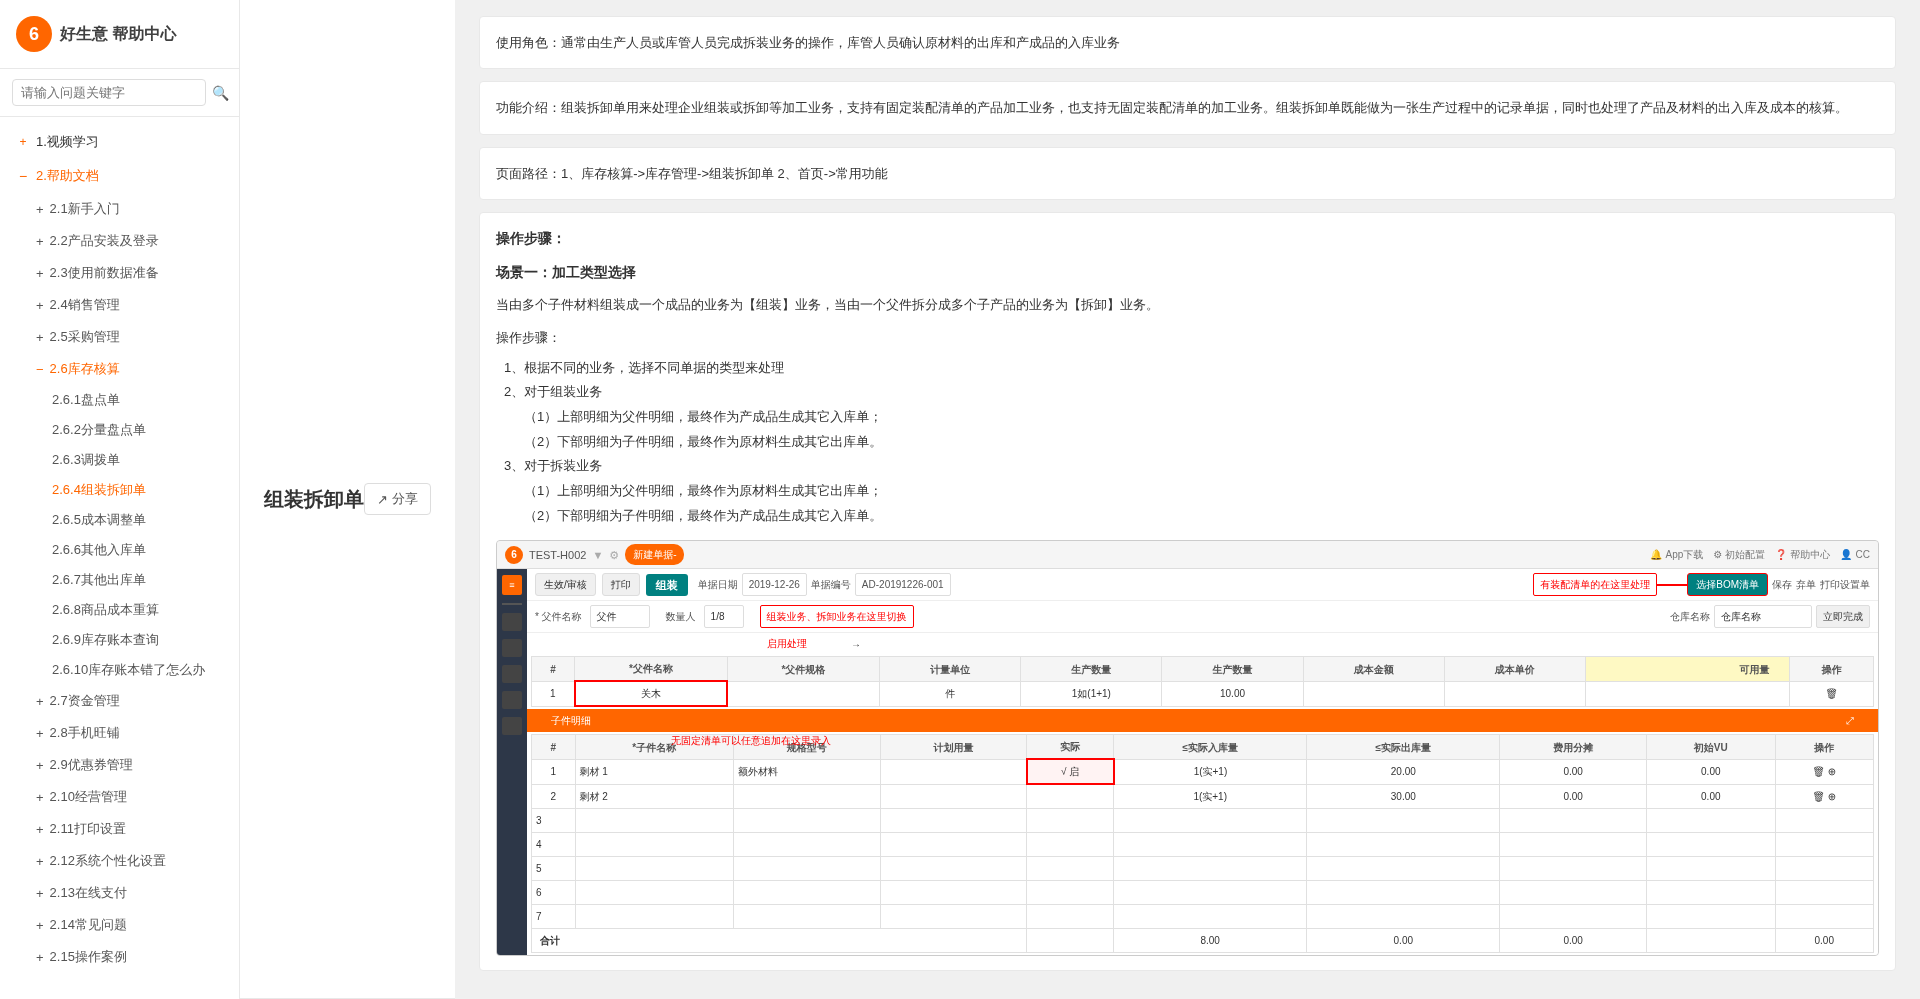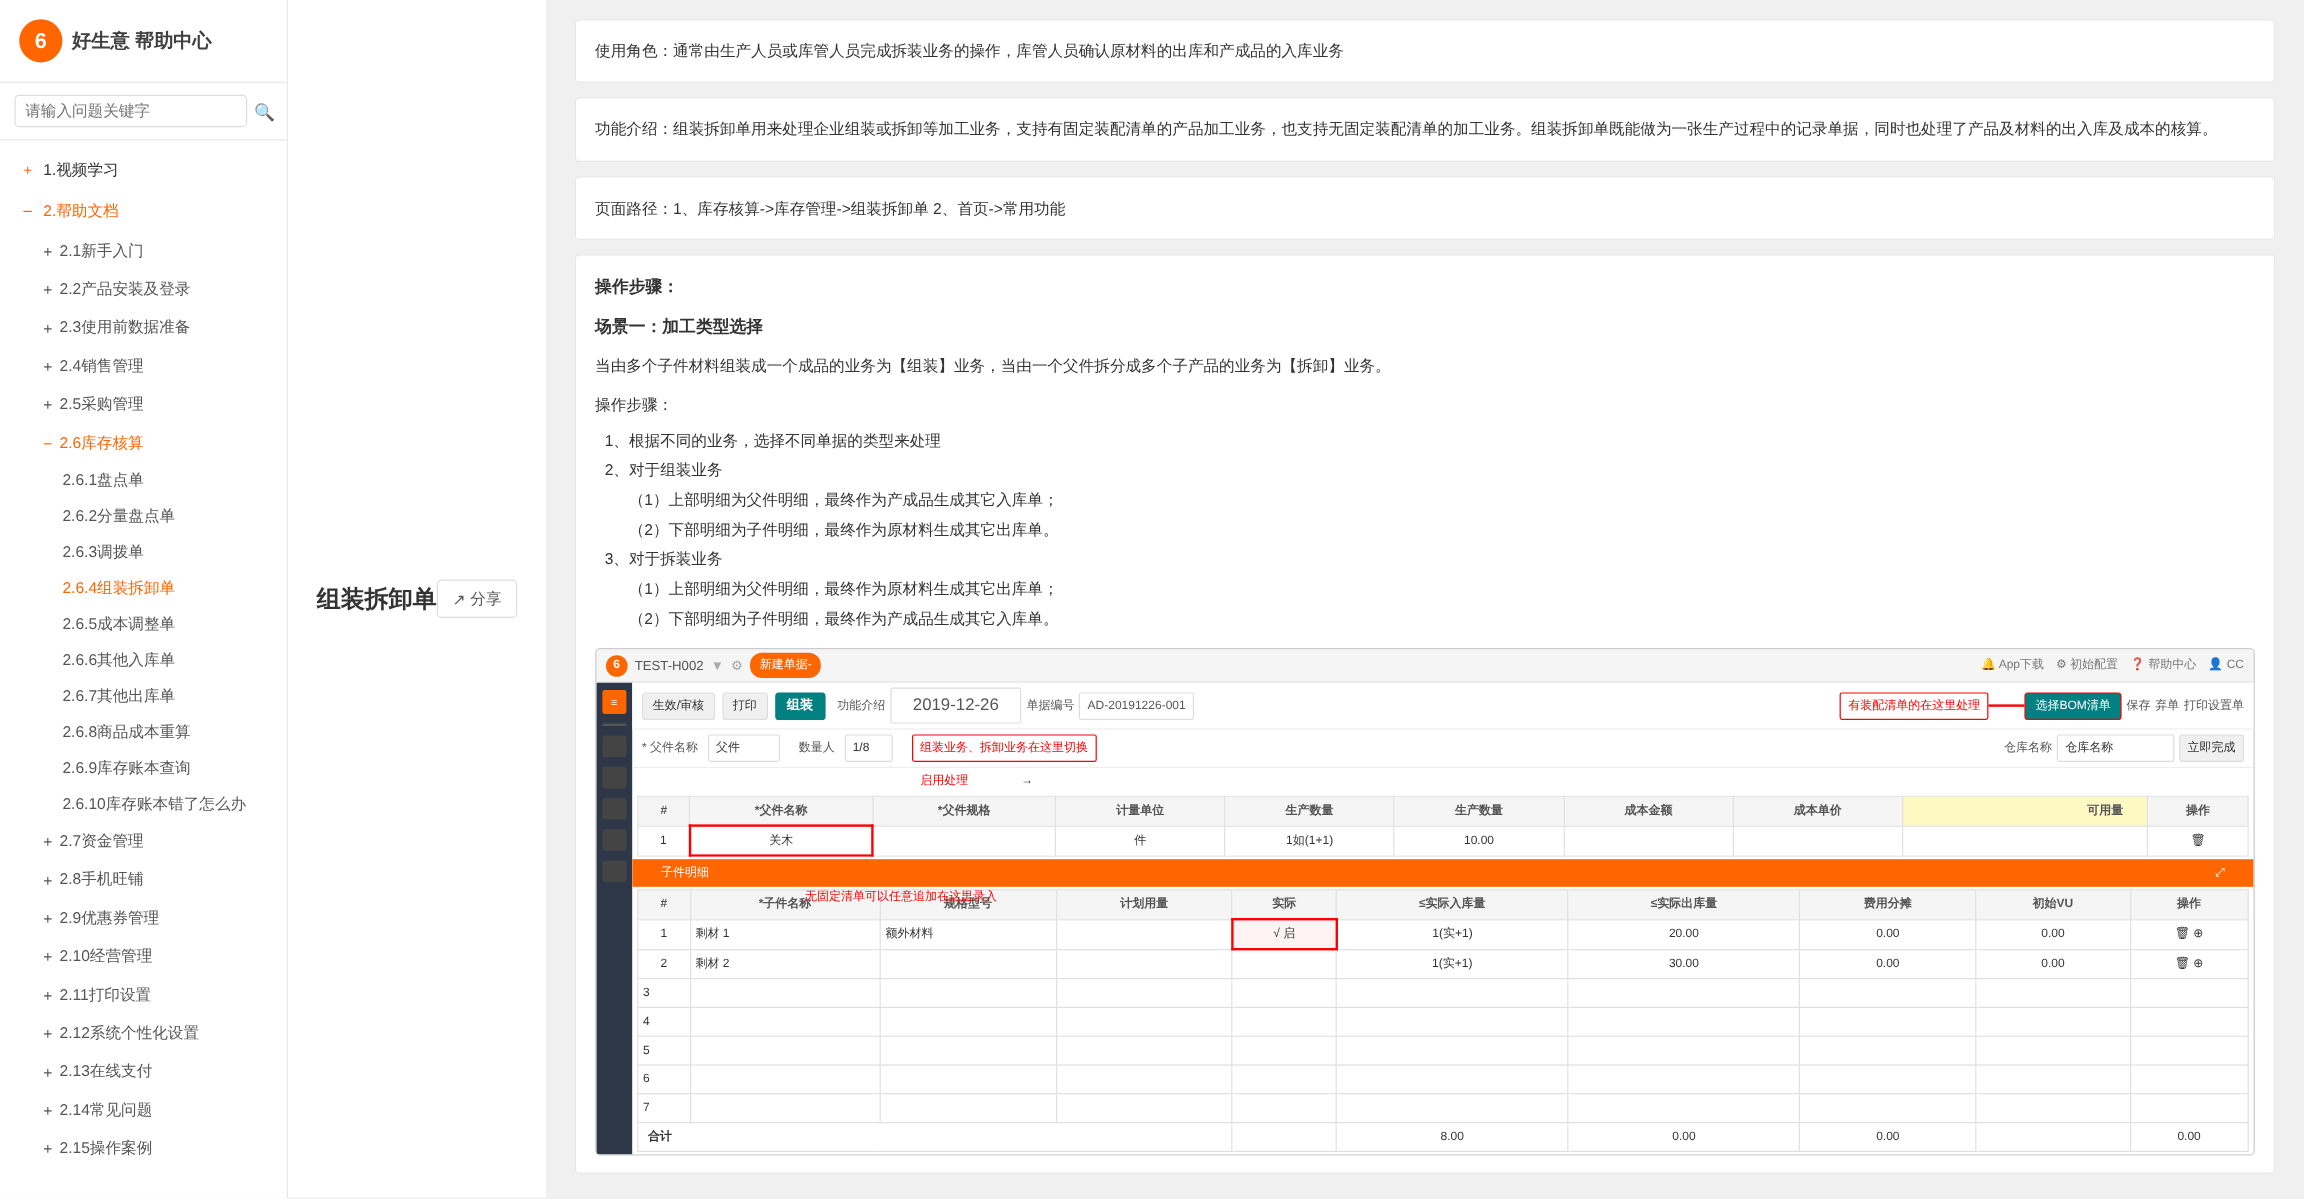--- a/index.html
+++ b/index.html
@@ -384,22 +384,22 @@
             <div style="width:20px;height:18px;background:#444;border-radius:2px;"></div>
           </div>
 
           <div style="flex:1;background:#fff;">
 
             <div style="background:#fff;border-bottom:1px solid #eee;padding:4px 8px;display:flex;align-items:center;gap:6px;font-size:11px;">
               <span style="background:#f0f0f0;border:1px solid #ddd;padding:2px 8px;border-radius:3px;font-size:10px;cursor:pointer;">生效/审核</span>
               <span style="background:#f0f0f0;border:1px solid #ddd;padding:2px 8px;border-radius:3px;font-size:10px;cursor:pointer;">打印</span>
               <span style="background:teal;color:#fff;border:none;padding:2px 10px;border-radius:3px;font-size:11px;font-weight:bold;">组装</span>
               <div style="display:flex;align-items:center;gap:4px;margin-left:4px;font-size:10px;color:#555;">
-                <span>功能介绍</span>
-                <span style="border:1px solid #ddd;padding:2px 18px;border-radius:2px;font-size:14px;">2019-12-26</span>
+                <span>单据日期</span>
+                <span style="border:1px solid #ddd;padding:2px 6px;border-radius:2px;font-size:10px;">2019-12-26</span>
                 <span>单据编号</span>
                 <span style="border:1px solid #ddd;padding:2px 6px;border-radius:2px;font-size:10px;">AD-20191226-001</span>
               </div>
 
               <div style="position:relative;display:flex;align-items:center;margin-left:auto;">
                 <div style="border:1px solid red;background:rgba(255,255,255,0.95);color:red;padding:2px 6px;border-radius:2px;font-size:10px;white-space:nowrap;">有装配清单的在这里处理</div>
                 <div style="width:30px;height:2px;background:red;display:inline-block;"></div>
                 <div style="border:1px solid red;background:teal;color:#fff;padding:2px 8px;border-radius:3px;font-size:10px;cursor:pointer;">选择BOM清单</div>
                 <span style="margin-left:4px;font-size:10px;color:#555;">保存</span>
                 <span style="margin-left:4px;font-size:10px;color:#555;">弃单</span>

